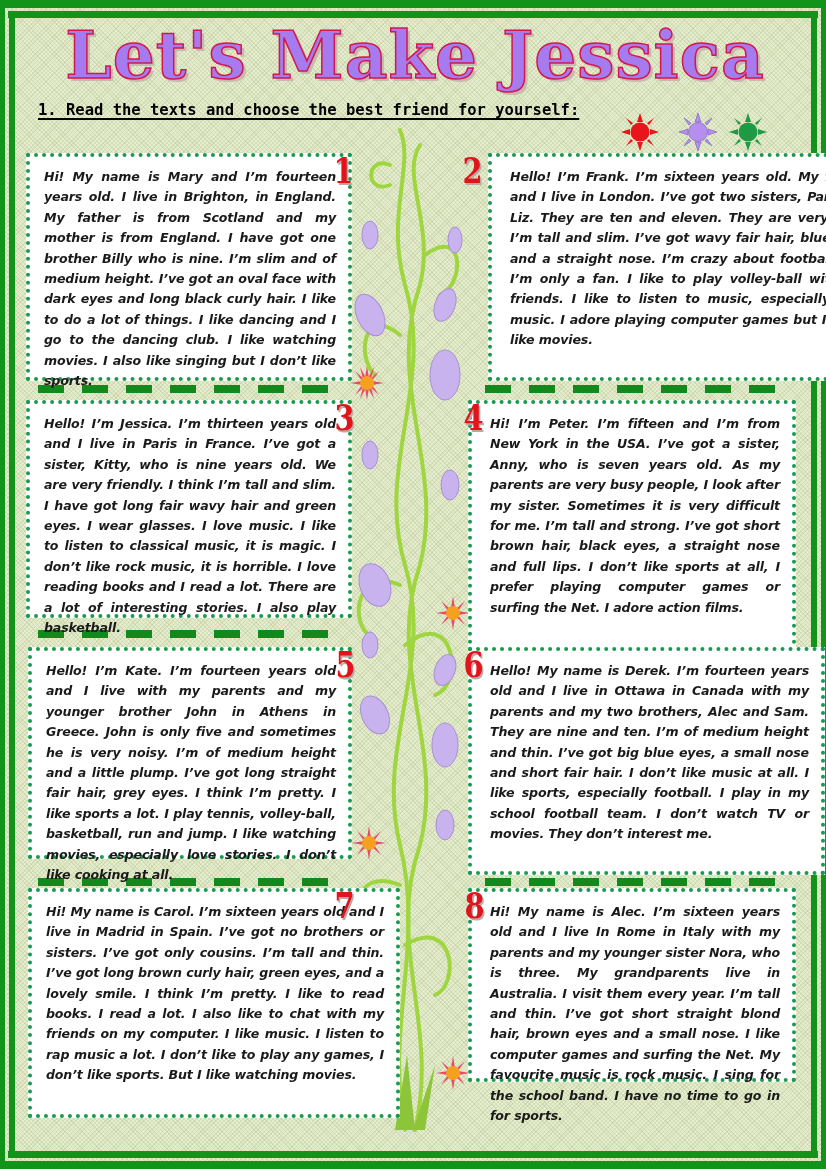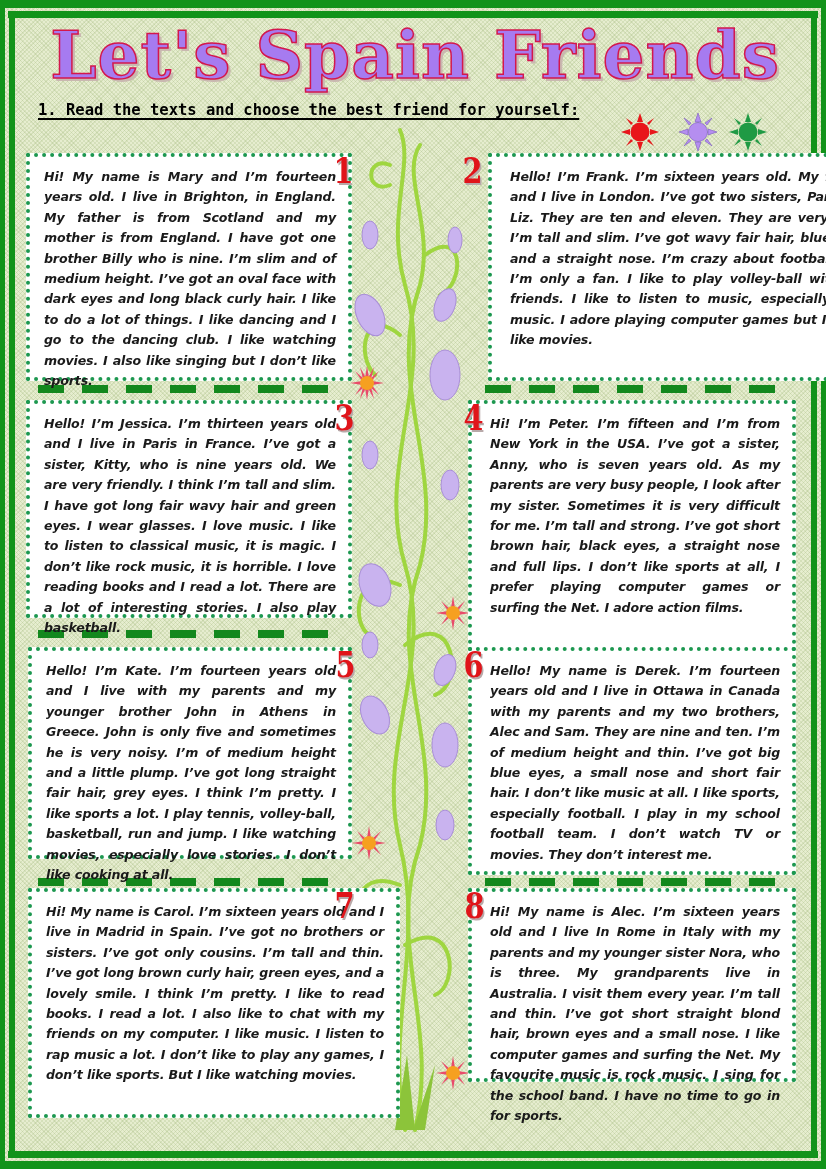--- a/index.html
+++ b/index.html
@@ -79,21 +79,21 @@
   <div class="frame-outer-top"></div>
   <div class="frame-outer-bottom"></div>
   <div class="frame-outer-left"></div>
   <div class="frame-outer-right"></div>
   <div class="frame-inner-top"></div>
   <div class="frame-inner-bottom"></div>
   <div class="frame-inner-left"></div>
   <div class="frame-inner-right"></div>
 </div>
 
-<div class="title">Let's Spain Friends</div>
+<div class="title">Let's Make Jessica</div>
 <div class="instruction">1. Read the texts and choose the best friend for yourself:</div>
 
 <svg class="sun" style="left:620px" viewBox="0 0 40 40">
   <g fill="#e8161a">
     <circle cx="20" cy="20" r="9.5"></circle>
     <polygon points="20,1 17,10 23,10"></polygon>
       <polygon points="20,39 17,30 23,30"></polygon>
     <polygon points="1,20 10,17 10,23"></polygon>
       <polygon points="39,20 30,17 30,23"></polygon>
     <polygon points="6,6 13,11 11,13"></polygon>
@@ -245,21 +245,21 @@
 <div class="box" style="left:468px;top:400px;width:328px;height:252px">
   <p style="padding-left:4px">Hi! I’m Peter. I’m fifteen and I’m from New York in the USA. I’ve got a sister, Anny, who is seven years old. As my parents are very busy people, I look after my sister. Sometimes it is very difficult for me. I’m tall and strong. I’ve got short brown hair, black eyes, a straight nose and full lips. I don’t like sports at all, I prefer playing computer games or surfing the Net. I adore action films.</p>
 </div>
 <div class="num" style="left:461px;top:399px">4</div>
 
 <div class="box" style="left:28px;top:647px;width:324px;height:212px">
   <p>Hello! I’m Kate. I’m fourteen years old and I live with my parents and my younger brother John in Athens in Greece.  John is only five and sometimes he is very noisy. I’m of medium height and a little plump. I’ve got long straight fair hair, grey eyes. I think I’m pretty. I like sports a lot. I play tennis, volley-ball, basketball, run and jump. I like watching movies, especially love stories. I don’t like cooking at all.</p>
 </div>
 <div class="num" style="left:333px;top:646px">5</div>
 
-<div class="box" style="left:468px;top:647px;width:328px;height:228px">
+<div class="box" style="left:468px;top:647px;width:357px;height:228px">
   <p style="padding-left:4px">Hello! My name is Derek. I’m fourteen years old and I live in Ottawa in Canada with my parents and my two brothers, Alec and Sam. They are nine and ten. I’m of medium height and thin. I’ve got big blue eyes, a small nose and short fair hair. I don’t like music at all. I like sports, especially football. I play in my school football team. I don’t watch TV or movies. They don’t interest me.</p>
 </div>
 <div class="num" style="left:461px;top:646px">6</div>
 
 <div class="box" style="left:28px;top:888px;width:372px;height:230px">
   <p>Hi! My name is Carol. I’m sixteen years old and I live in Madrid in Spain. I’ve got no brothers or sisters. I’ve got only cousins. I’m tall and thin. I’ve got long brown curly hair, green eyes, and a lovely smile. I think I’m pretty. I like to read books. I read a lot. I also like to chat with my friends on my computer. I like music. I listen to rap music a lot. I don’t like to play any games, I don’t like sports. But I like watching movies.</p>
 </div>
 <div class="num" style="left:332px;top:887px">7</div>
 
 <div class="box" style="left:468px;top:888px;width:328px;height:194px">

